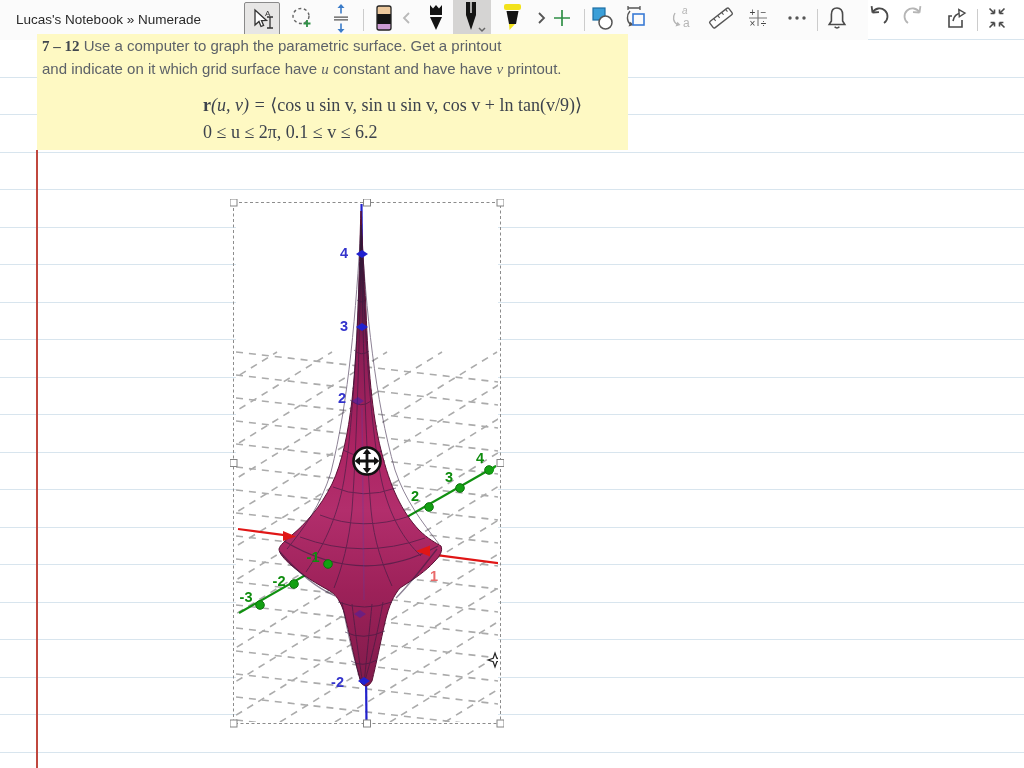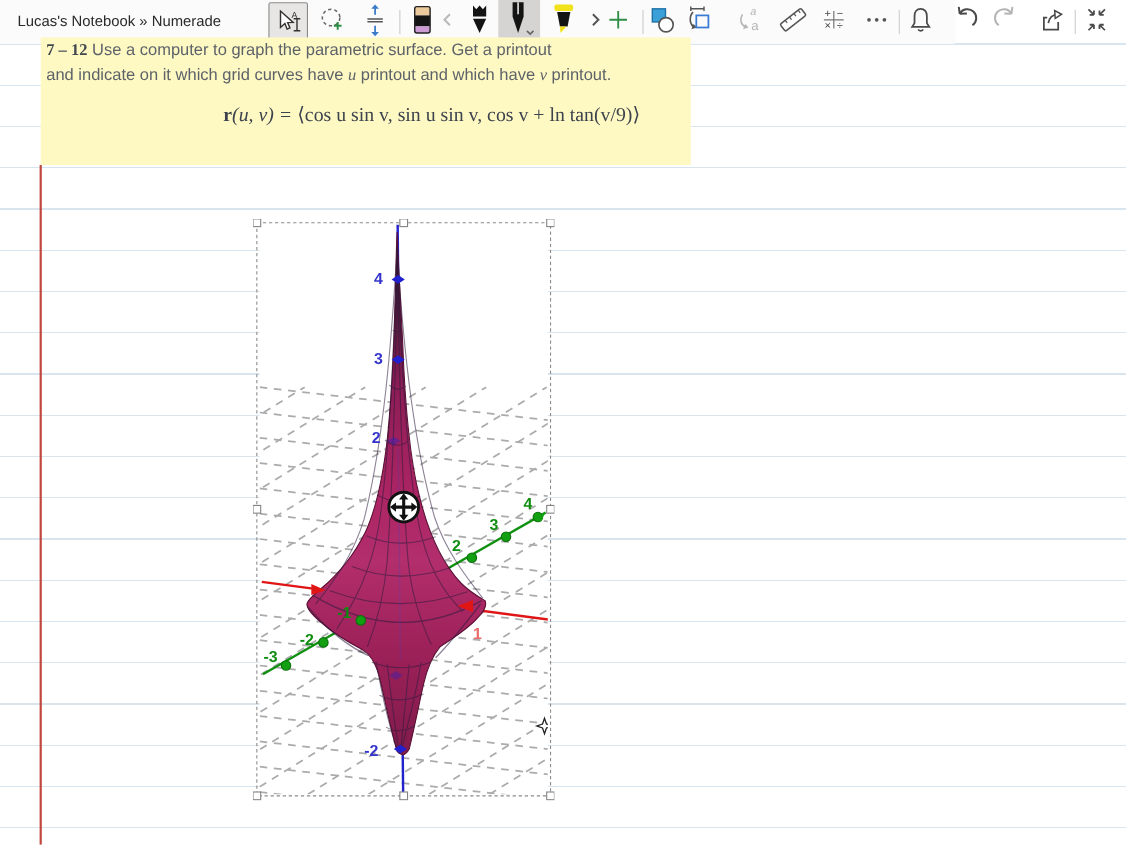--- a/index.html
+++ b/index.html
@@ -252,22 +252,23 @@
           <path d="M6.5,27.5 L11.5,22.5 M11.5,22.5 V26.4 M11.5,22.5 H7.6"></path>
           <path d="M21.5,27.5 L16.5,22.5 M16.5,22.5 V26.4 M16.5,22.5 H20.4"></path>
         </g>
       </svg>
     </span>
   </div>
 </div>
 
 <div class="noteblock">
   <div class="pline" style="top:3px"><span class="pnum">7 – 12</span><span> Use a computer to graph the parametric surface. Get a printout</span></div>
-  <div class="pline" style="top:26px"><span>and indicate on it which grid curves have </span><span class="ital" style="font-family:'Liberation Serif',serif">u</span><span> printout and which have </span><span class="ital" style="font-family:'Liberation Serif',serif">v</span><span> printout.</span></div>
+  <div class="pline" style="top:26px"><span>and indicate on it which grid surface have </span><span class="ital" style="font-family:'Liberation Serif',serif">u</span><span> constant and have have </span><span class="ital" style="font-family:'Liberation Serif',serif">v</span><span> printout.</span></div>
   <div class="mline" style="top:60px"><b>r</b><span class="ital">(u, v) = </span><span>⟨cos u sin v, sin u sin v, cos v + ln tan(v/9)⟩</span></div>
+  <div class="mline" style="top:88px">0 ≤ u ≤ 2π, 0.1 ≤ v ≤ 6.2</div>
 </div>
 
 <div class="figwrap">
 <svg width="274" height="529" viewBox="230 199 274 529">
   <defs>
     <linearGradient id="sg" x1="0" y1="0" x2="0" y2="1">
       <stop offset="0" stop-color="#17141f"></stop>
       <stop offset="0.12" stop-color="#431836"></stop>
       <stop offset="0.30" stop-color="#8d1d55"></stop>
       <stop offset="0.50" stop-color="#ac2463"></stop>

